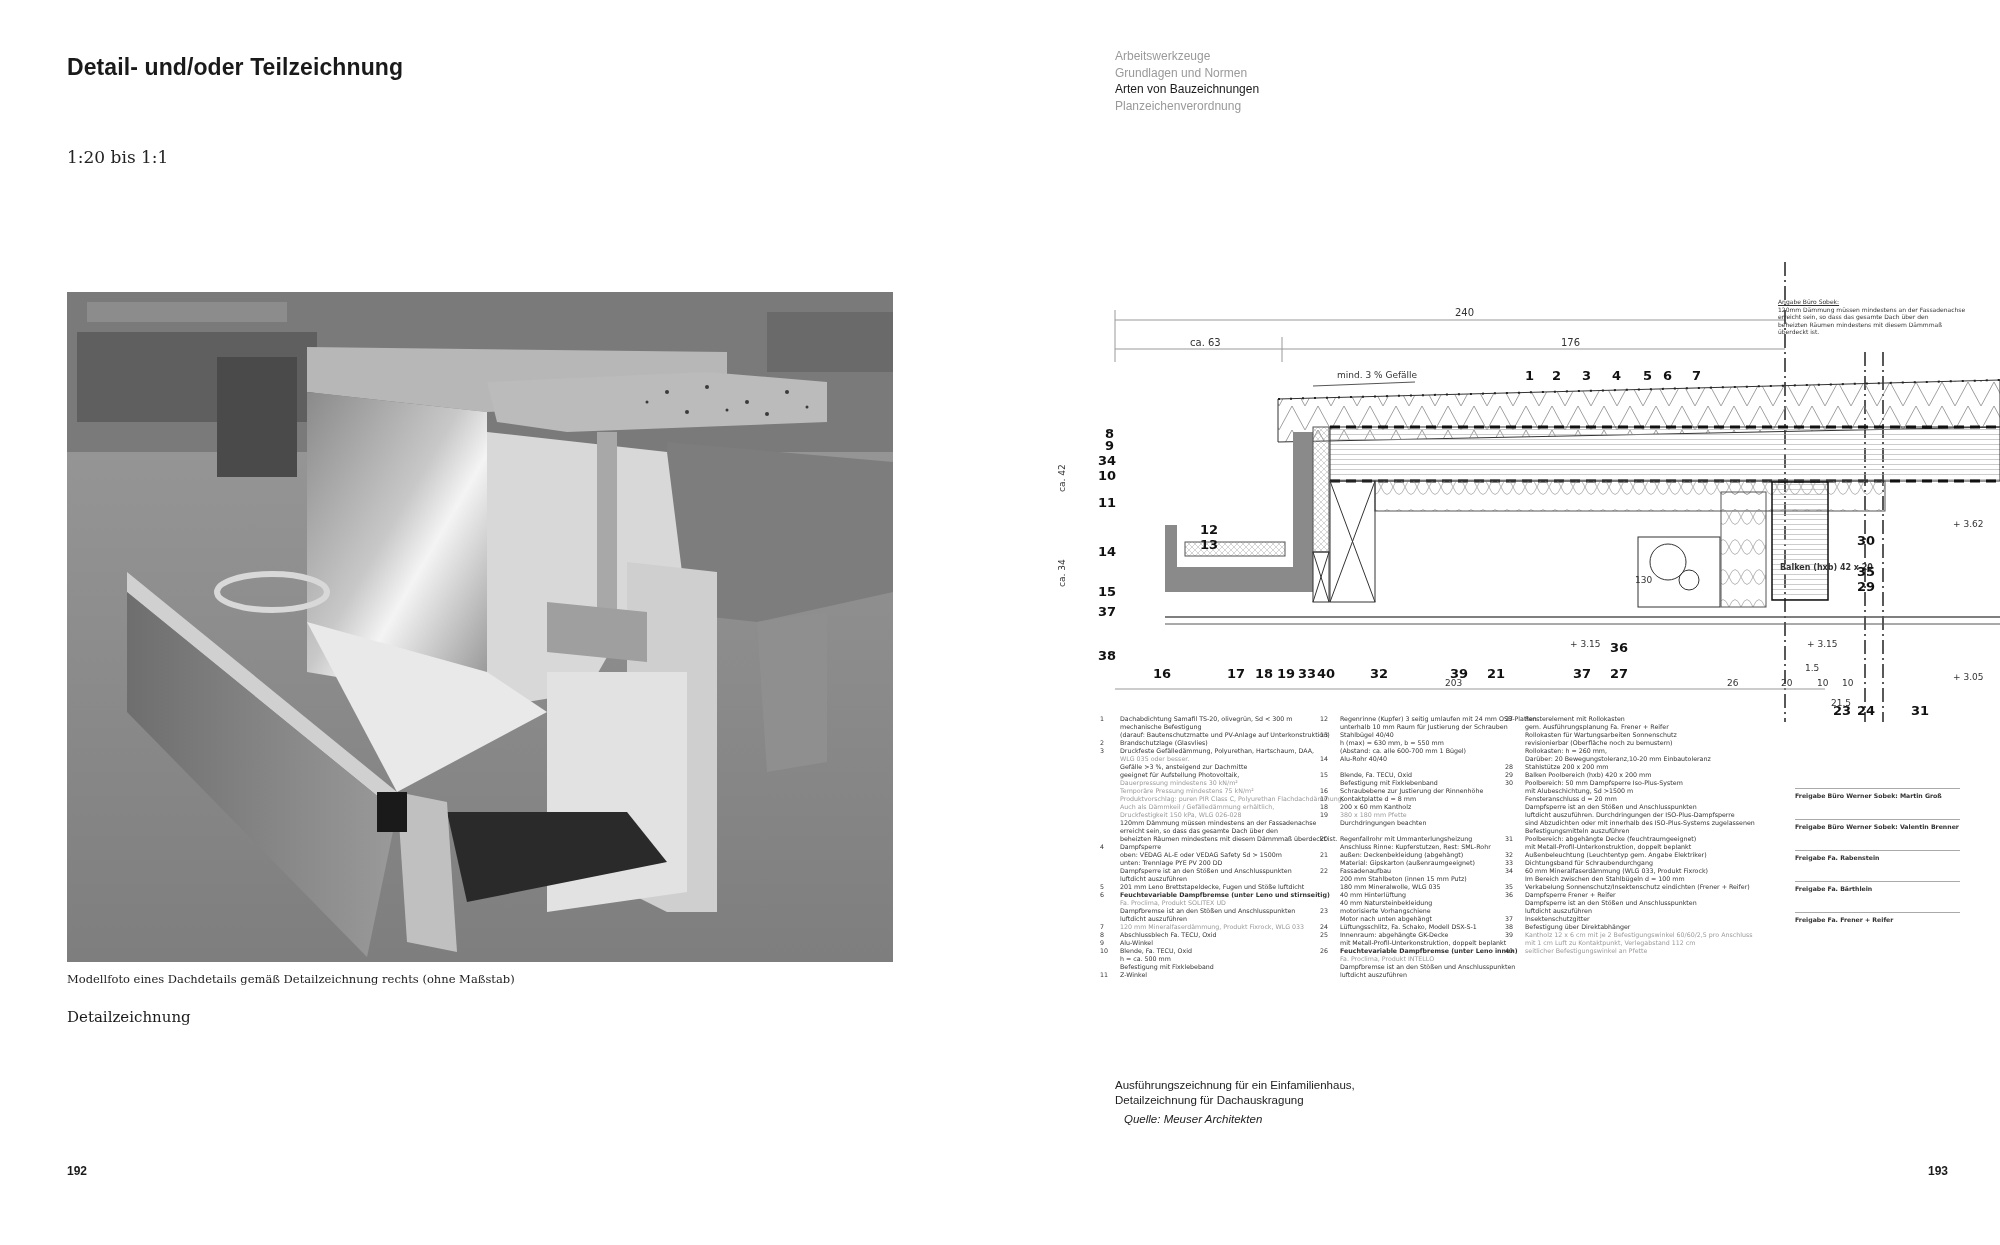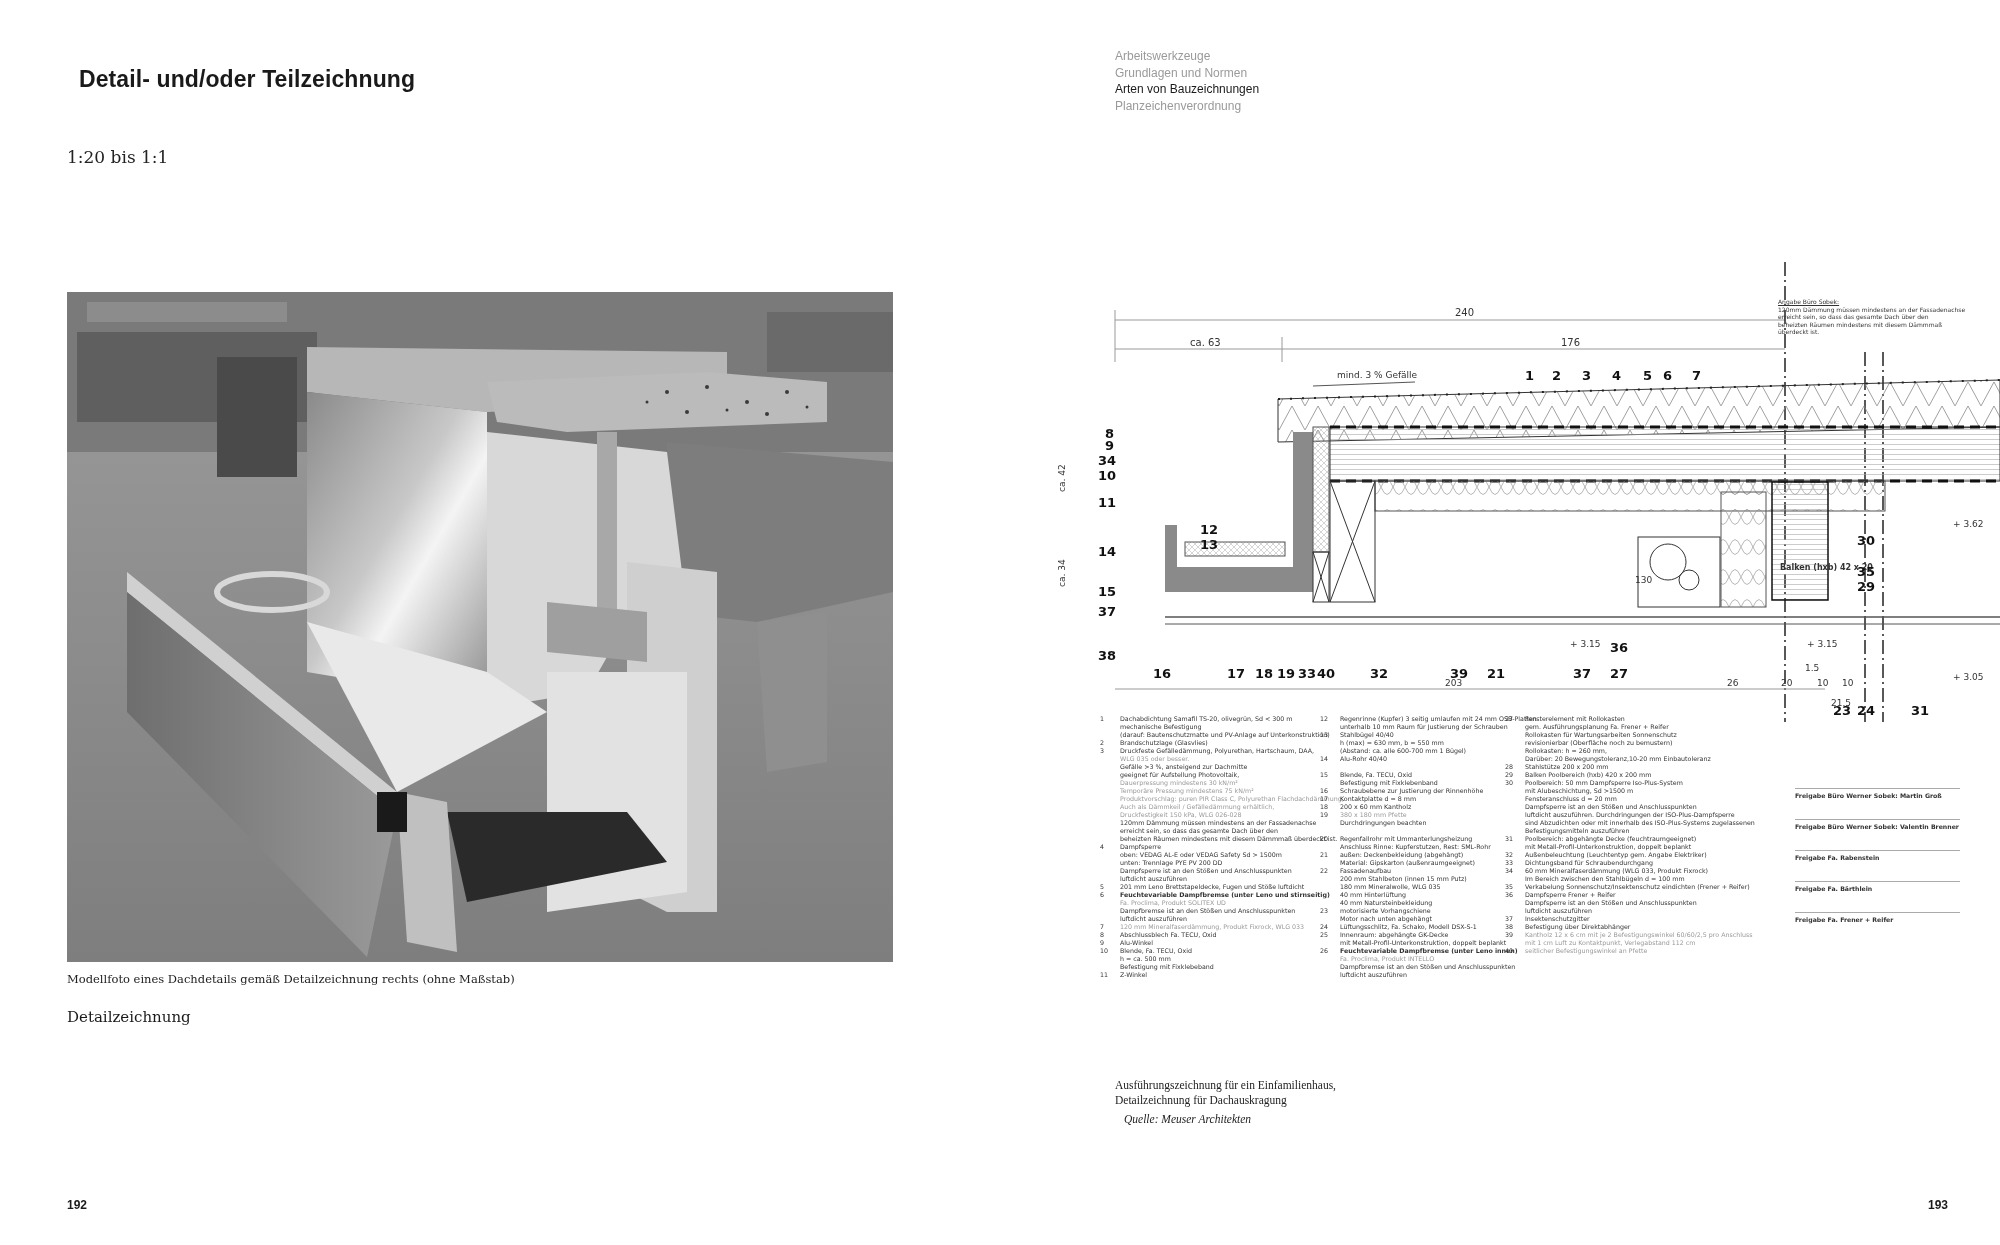--- a/index.html
+++ b/index.html
@@ -1,42 +1,42 @@
 <!DOCTYPE html>
 <html><head>
 <meta charset="utf-8">
 <style>
   html,body{margin:0;padding:0;background:#fff;}
   body{width:2000px;height:1245px;position:relative;overflow:hidden;font-family:"Liberation Sans",sans-serif;color:#1a1a1a;}
   .page{position:absolute;top:0;height:1245px;}
   .left{left:0;width:1000px;}
   .right{left:1000px;width:1000px;}
-  .h-title{position:absolute;left:67px;top:54px;font-size:23px;font-weight:bold;letter-spacing:0.1px;margin:12px;font-family:"Liberation Sans",sans-serif;}
+  .h-title{position:absolute;left:67px;top:54px;font-size:23px;font-weight:bold;letter-spacing:0.1px;margin:0;font-family:"Liberation Sans",sans-serif;}
   .h-scale{position:absolute;left:67px;top:100px;font-size:17px;font-family:"DejaVu Serif",serif;color:#222;margin-top:47px;}
   .photo{position:absolute;left:67px;top:292px;width:826px;height:670px;background:#9a9a9a;overflow:hidden;}
   .photo svg{display:block;}
   .caption{position:absolute;left:67px;top:972px;font-size:11.5px;font-family:"DejaVu Serif",serif;color:#222;}
   .sec-head{position:absolute;left:67px;top:1008px;font-size:15px;font-weight:normal;font-family:"DejaVu Serif",serif;}
   .body-text{position:absolute;left:67px;top:1028px;width:425px;font-size:15px;line-height:19.5px;font-family:"DejaVu Serif",serif;text-align:justify;hyphens:manual;color:#222;}
-  .pnum{position:absolute;top:1198px;font-size:12px;font-weight:bold;}
+  .pnum{position:absolute;top:1164px;font-size:12px;font-weight:bold;}
   .nav{position:absolute;left:115px;top:48px;font-size:12px;line-height:16.5px;}
   .nav div{color:#9a9a9a;}
   .nav div.active{color:#1a1a1a;}
   .drawing{position:absolute;left:45px;top:262px;width:955px;height:700px;}
   .legend{position:absolute;top:715px;font-size:6.3px;line-height:8px;color:#333;font-family:"DejaVu Sans",sans-serif;}
   .legend .row{display:flex;}
   .legend .n{width:20px;flex:none;}
   .legend .t{white-space:nowrap;}
   .legend .g{color:#999;}
   .legend .b{font-weight:bold;}
   .release{position:absolute;left:795px;top:788px;width:165px;font-size:6.2px;font-weight:bold;font-family:"DejaVu Sans",sans-serif;color:#333;}
   .release .r{border-top:1.5px solid #aaa;padding-top:3px;height:27px;}
   .note{position:absolute;left:778px;top:298px;font-size:6px;line-height:7.5px;color:#333;font-family:"DejaVu Sans",sans-serif;}
   .note u{text-decoration:underline;}
-  .rcaption{position:absolute;left:115px;top:1078px;font-size:11.5px;line-height:15px;font-family:Liberation Serif, serif;color:#222;}
+  .rcaption{position:absolute;left:115px;top:1078px;font-size:11.5px;line-height:15px;font-family:Liberation Sans, sans-serif;color:#222;}
   .rcaption .src{font-style:italic;margin-top:4px;margin-left:9px;}
   .lbl{font-family:"DejaVu Sans",sans-serif;font-weight:bold;font-size:13px;fill:#111;}
   .dim{font-family:"DejaVu Sans",sans-serif;font-size:10px;fill:#333;}
   .dims{font-family:"DejaVu Sans",sans-serif;font-size:9px;fill:#333;}
 </style>
 </head>
 <body>
 
 <div class="page left">
   <h1 class="h-title">Detail- und/oder Teilzeichnung</h1>

